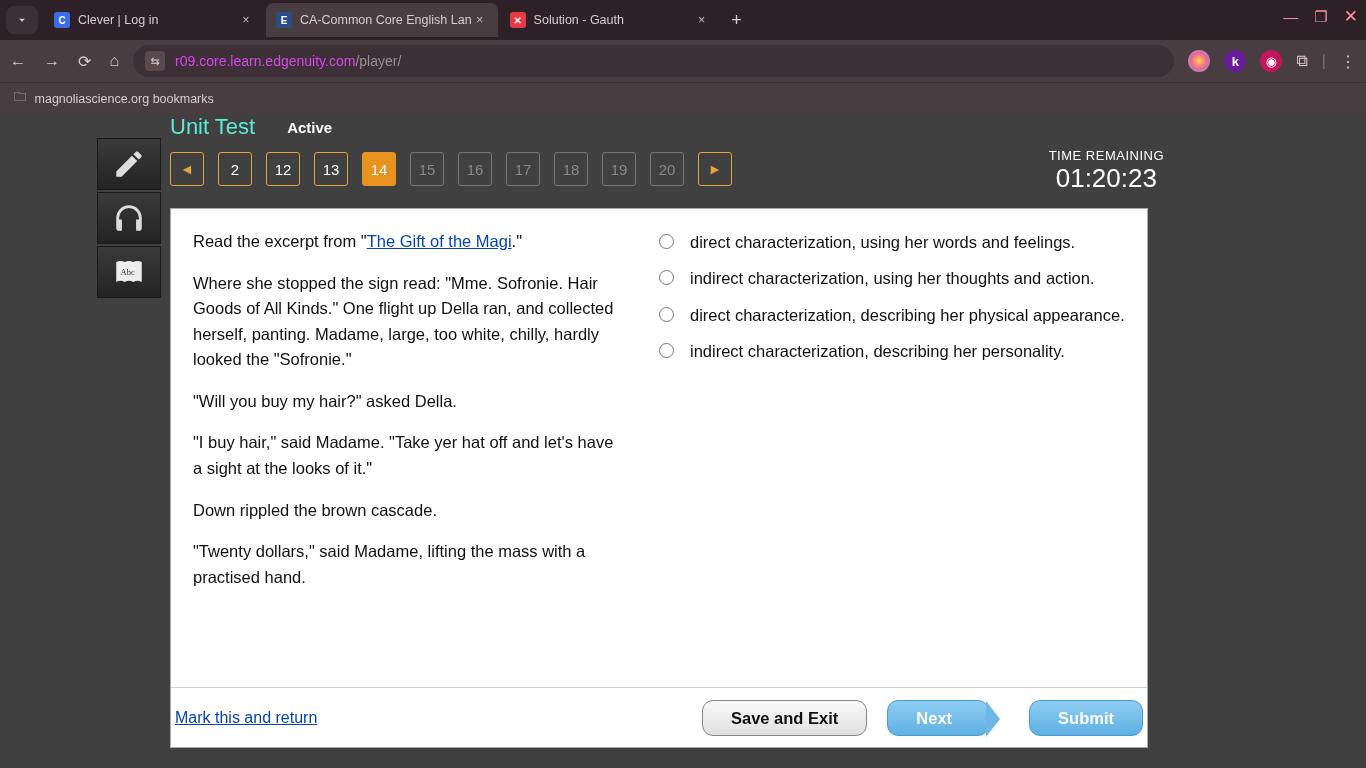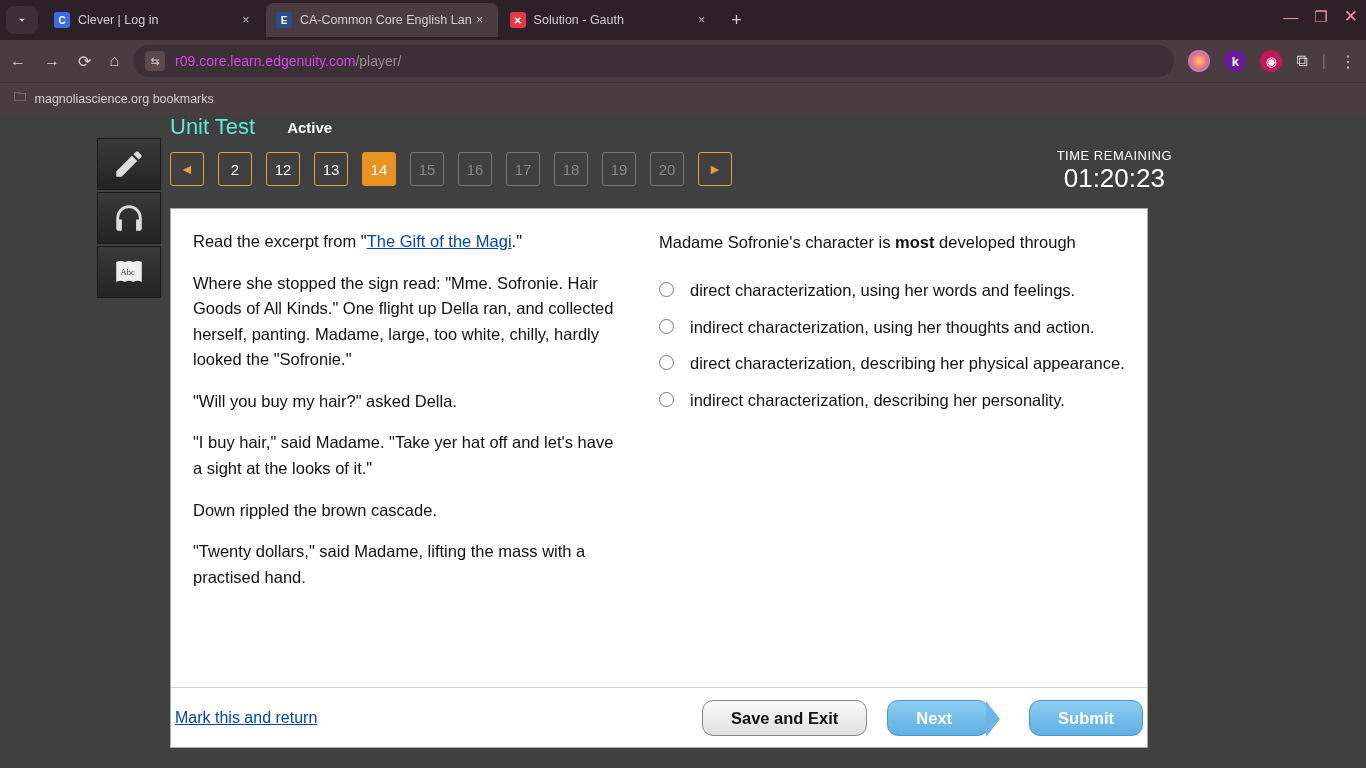--- a/index.html
+++ b/index.html
@@ -201,21 +201,21 @@
   color: #fff;
   font-size: 15px;
   background: transparent;
   cursor: pointer;
 }
 .nav-arrow { color: #e8a33d; font-size: 14px;}
 .qnum.current { background: #e8921f; border-color: #e8921f; }
 .qnum.disabled { border-color: #777; color: #888; cursor: default;}
 .timer-block {
   position: absolute;
-  right: 194px;
+  right: 202px;
   top: 34px;
   text-align: center;
   color: #fff;
 }
 .timer-block .lbl { font-size: 13px; letter-spacing: 0.5px;}
 .timer-block .time { font-size: 26px; }
 
 .question-panel {
   position: absolute;
   left: 170px;
@@ -438,23 +438,20 @@
         <p>
           <span>Read the excerpt from "</span><a href="#">The Gift of the Magi</a><span>."</span>
         </p>
         <p>Where she stopped the sign read: "Mme. Sofronie. Hair Goods of All Kinds." One flight up Della ran, and collected herself, panting. Madame, large, too white, chilly, hardly looked the "Sofronie."</p>
         <p>"Will you buy my hair?" asked Della.</p>
         <p>"I buy hair," said Madame. "Take yer hat off and let's have a sight at the looks of it."</p>
         <p>Down rippled the brown cascade.</p>
         <p>"Twenty dollars," said Madame, lifting the mass with a practised hand.</p>
       </div>
       <div class="question-side">
-        <div class="question-stem">
-          <span>Madame Sofronie's character is </span><strong>most</strong><span> developed through</span>
-        </div>
         <div id="opts">
             <div class="option-row">
               <input type="radio" name="ans" id="opt0" style="">
               <label for="opt0">direct characterization, using her words and feelings.</label>
             </div>
             <div class="option-row">
               <input type="radio" name="ans" id="opt1" style="">
               <label for="opt1">indirect characterization, using her thoughts and action.</label>
             </div>
             <div class="option-row">

